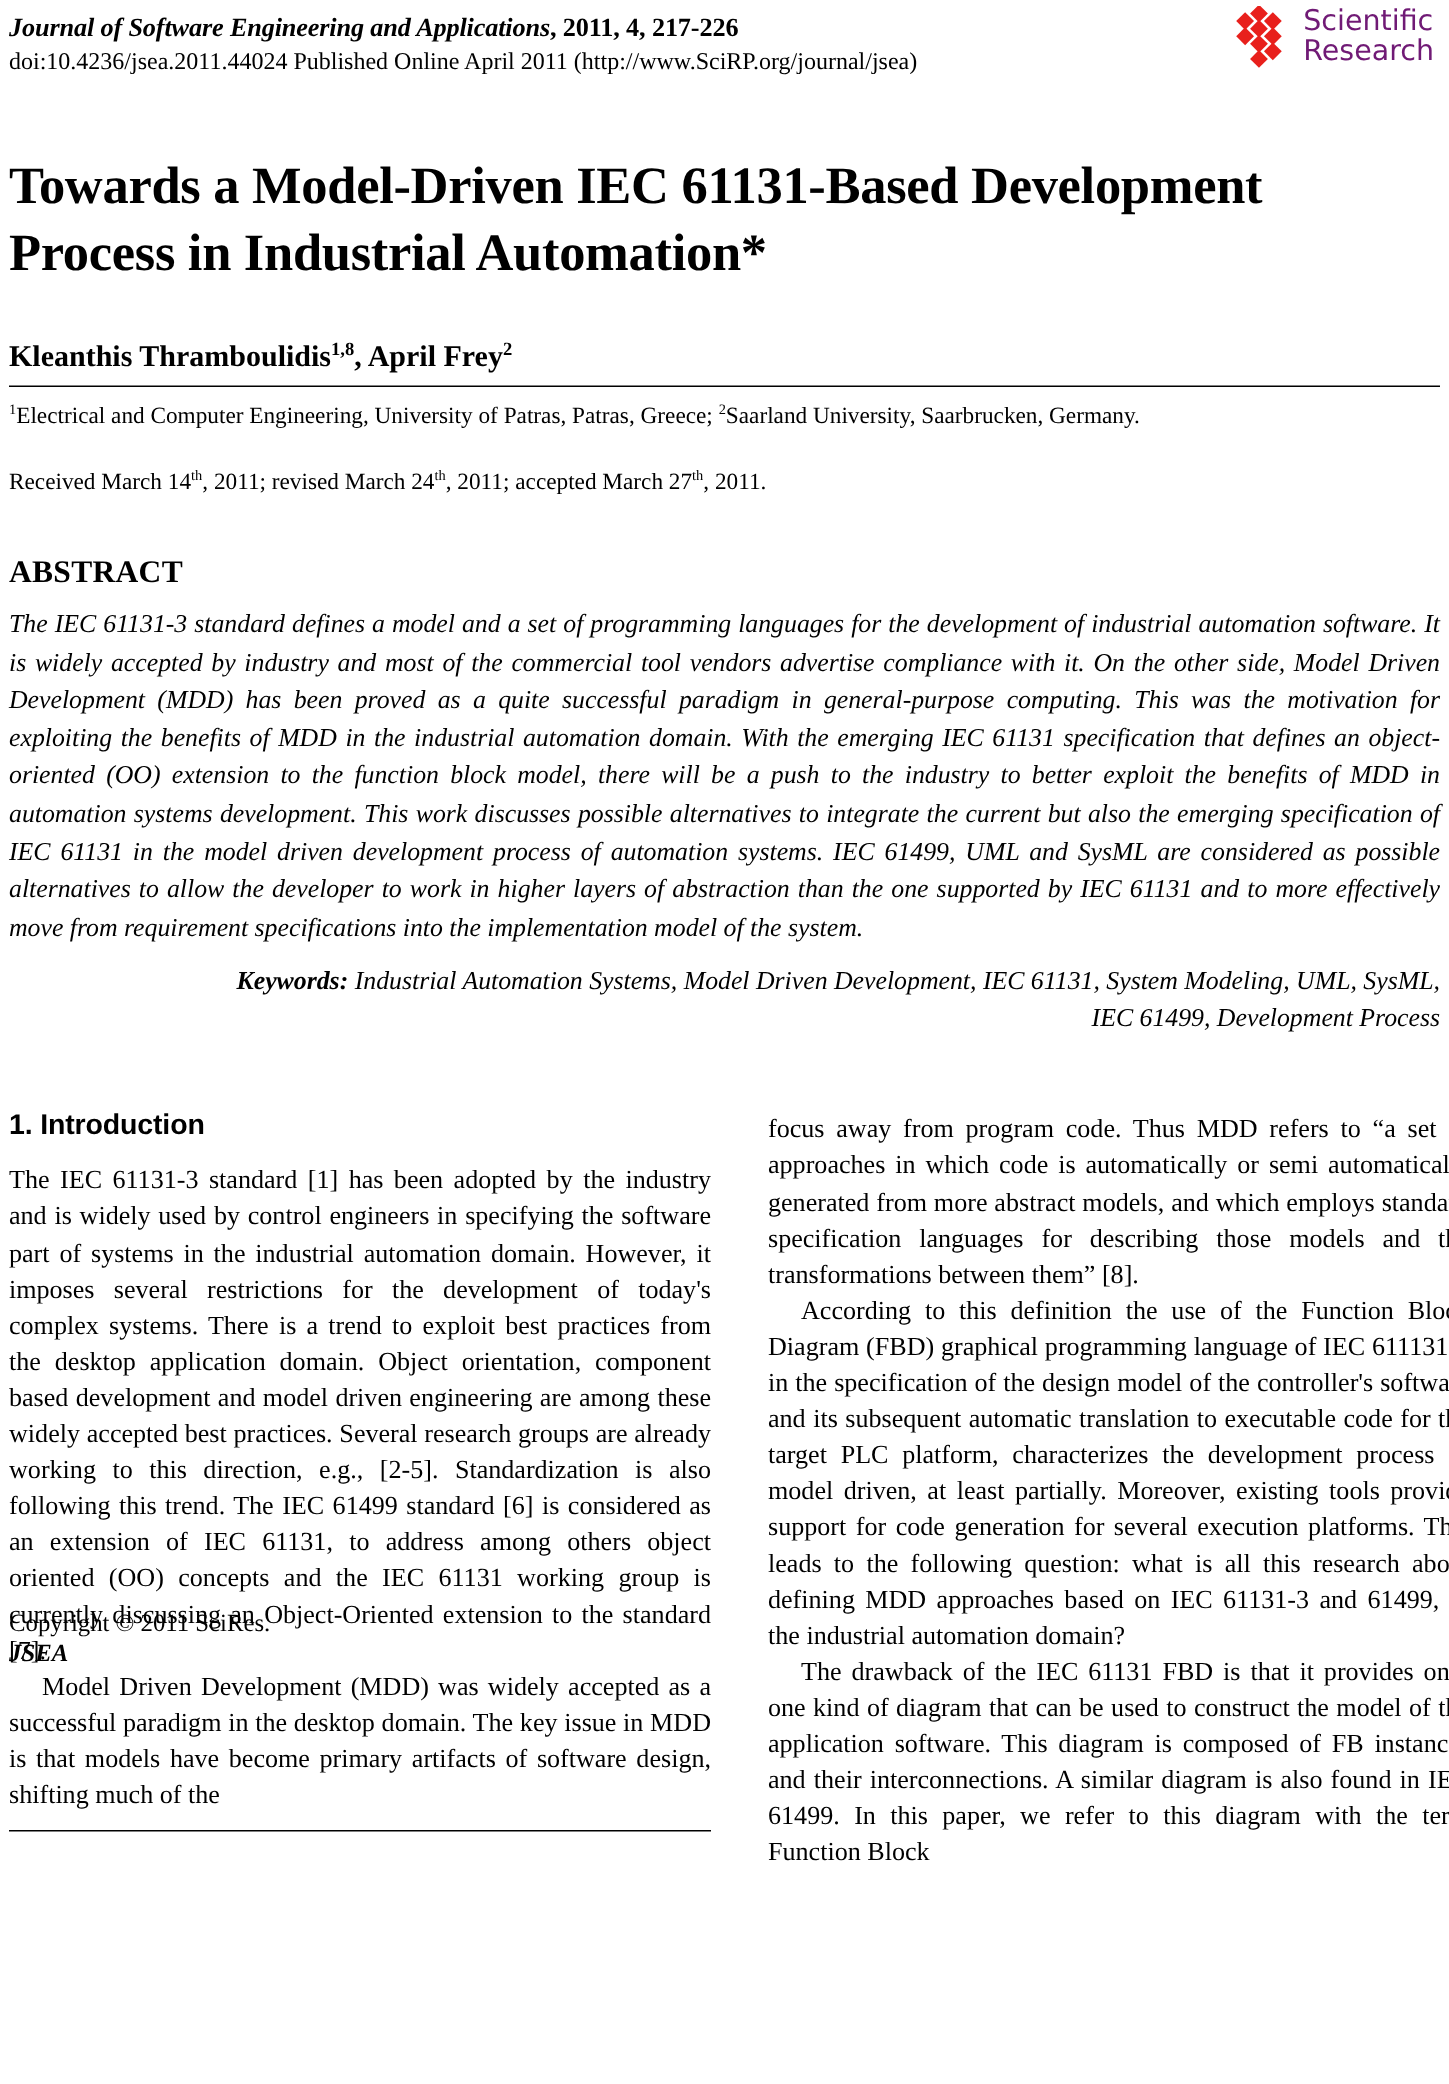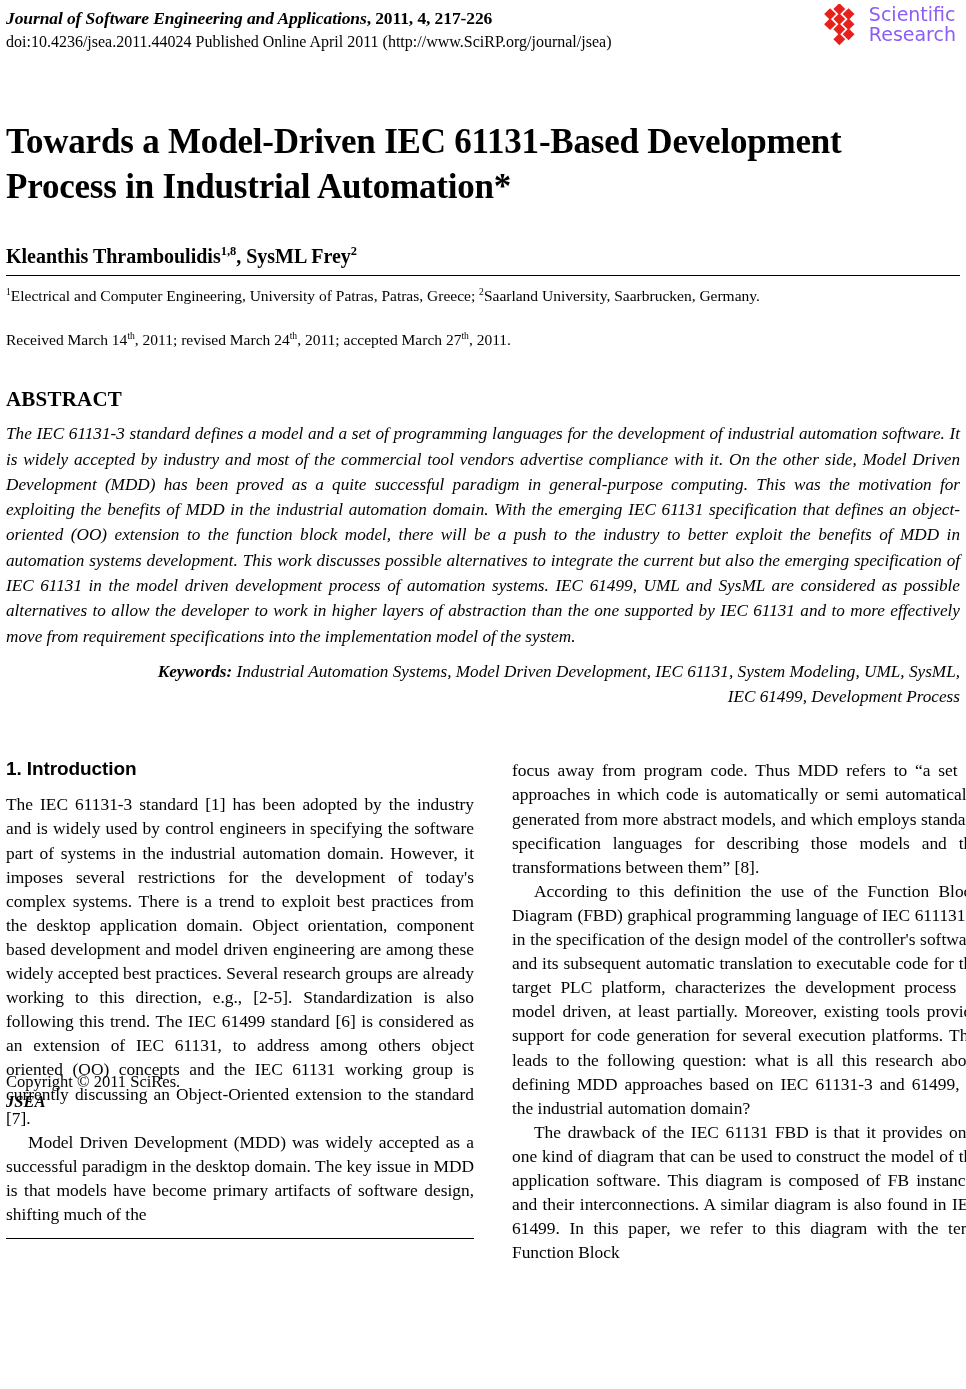--- a/index.html
+++ b/index.html
@@ -54,30 +54,30 @@
   }
   .brand-logo {
     width: 42px;
     height: 42px;
     flex: 0 0 auto;
   }
   .brand-text {
     font-family: "DejaVu Sans", "Liberation Sans", sans-serif;
     font-size: 19px;
     line-height: 1.04;
-    color: #8b5cf6;
+    color: #701a75;
     white-space: nowrap;
   }
 
   
   .title {
     font-size: 35px;
     font-weight: bold;
     line-height: 1.28;
-    margin: 50px 0 0 0;
+    margin: 32px 0 0 0;
     letter-spacing: -0.2px;
   }
 
   
   .authors {
     font-size: 20px;
     font-weight: bold;
     margin-top: 34px;
     line-height: 1.2;
   }
@@ -227,21 +227,21 @@
       </svg>
       <div class="brand-text">
         <div>Scientific</div>
         <div>Research</div>
       </div>
     </div>
   </div>
 
   <h1 class="title">Towards a Model-Driven IEC 61131-Based Development Process in Industrial Automation*</h1>
 
-  <div class="authors"><span>Kleanthis Thramboulidis</span><sup>1,8</sup><span>, </span><span>SysML Frey</span><sup>2</sup></div>
+  <div class="authors"><span>Kleanthis Thramboulidis</span><sup>1,8</sup><span>, </span><span>April Frey</span><sup>2</sup></div>
 
   <hr class="rule-full">
 
   <div class="affil">
     <div><sup>1</sup><span>Electrical and Computer Engineering, University of Patras, Patras, Greece; </span><sup>2</sup><span>Saarland University, Saarbrucken, Germany.</span></div>
   </div>
 
   <div class="received"><span>Received March 14</span><sup>th</sup><span>, 2011; revised March 24</span><sup>th</sup><span>, 2011; accepted March 27</span><sup>th</sup><span>, 2011.</span></div>
 
   <div class="abstract-head">ABSTRACT</div>

